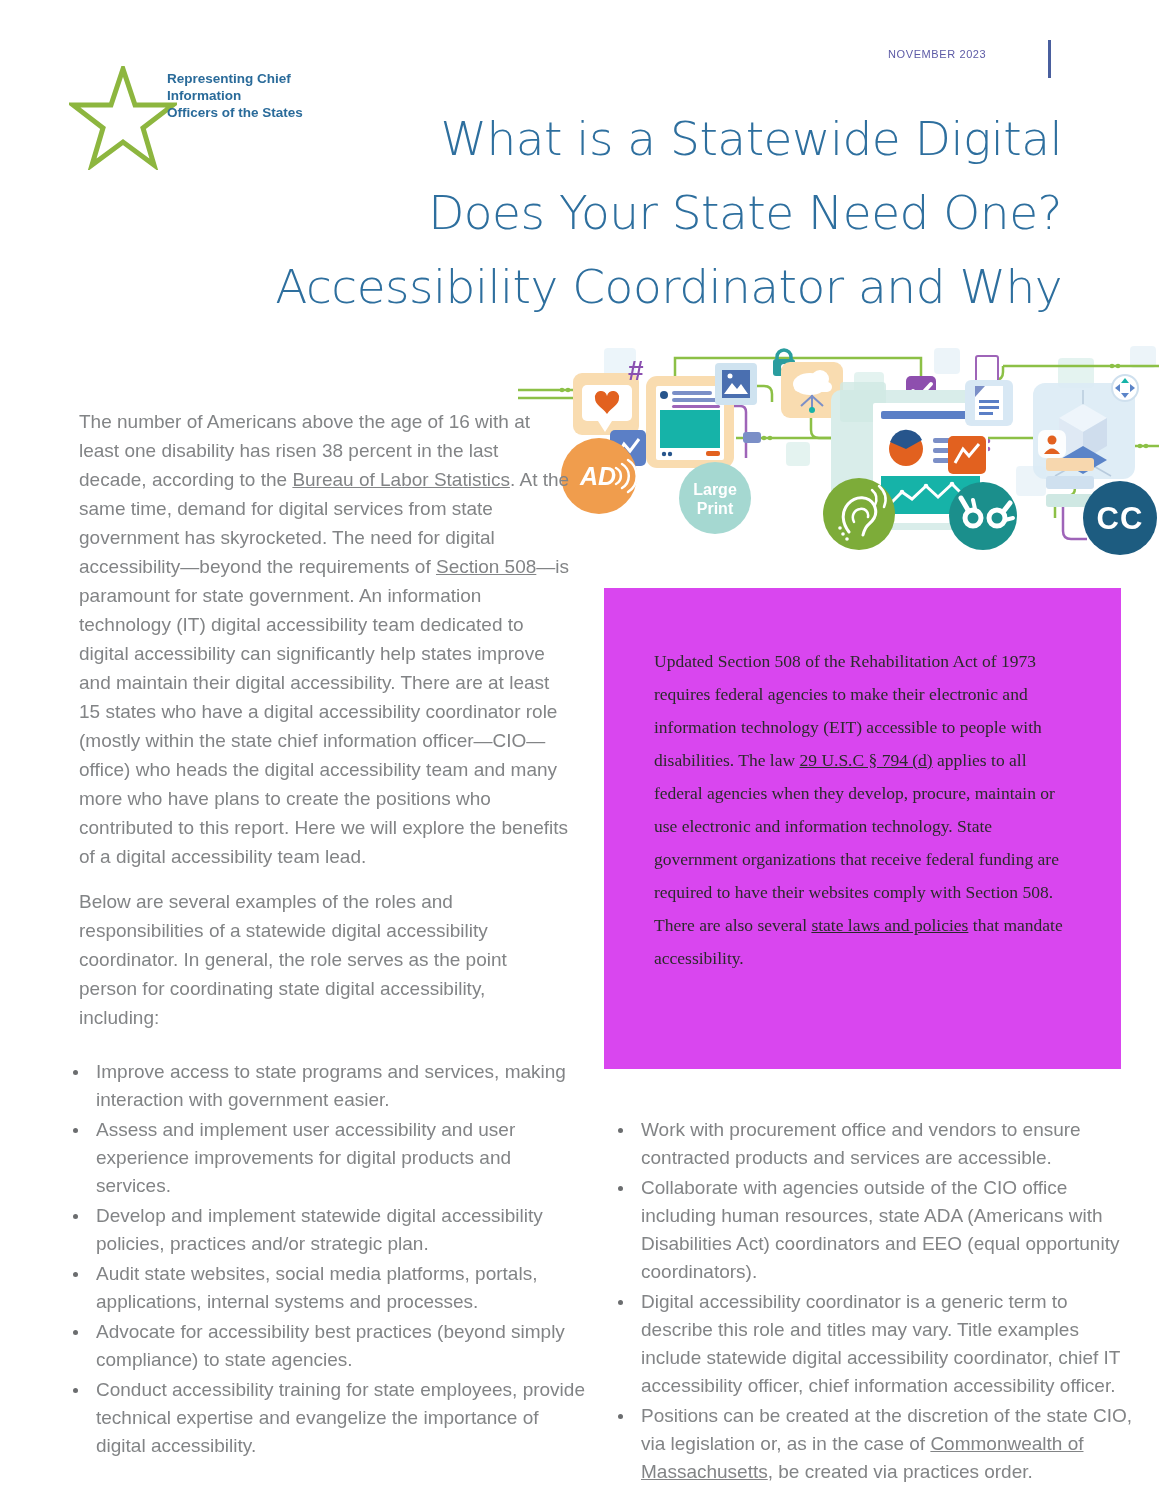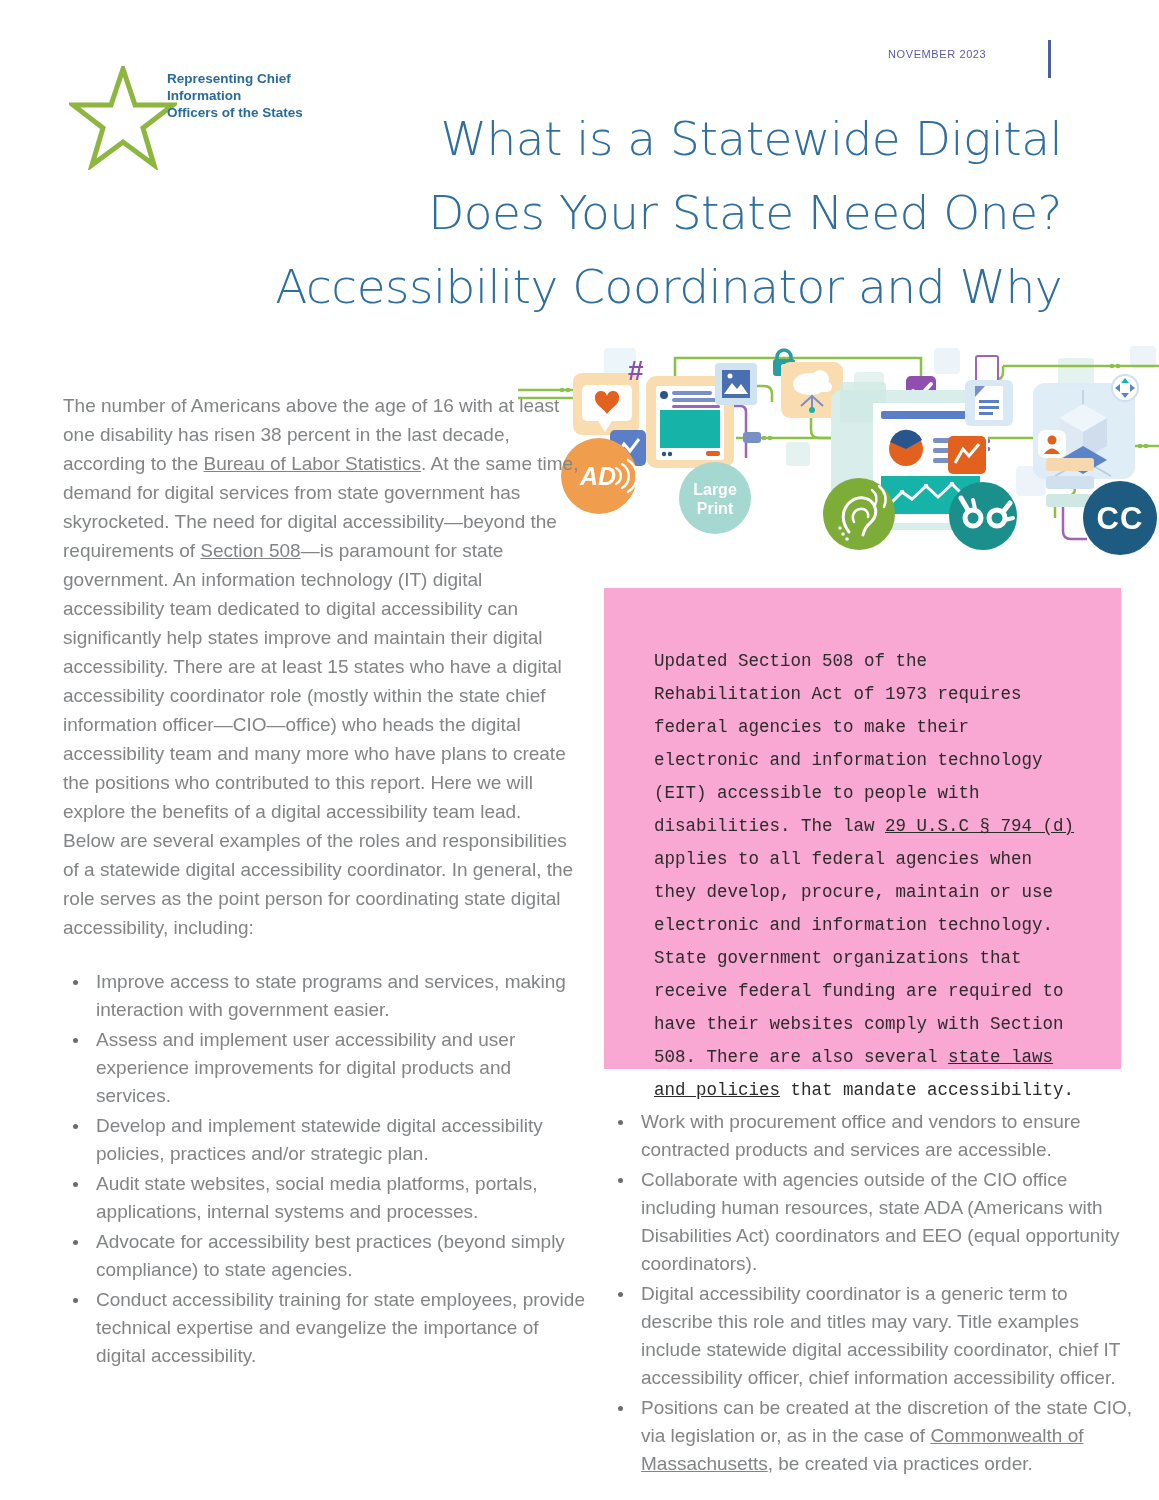--- a/index.html
+++ b/index.html
@@ -21,34 +21,34 @@
   
   .doc-title{
     position:absolute;top:102px;right:97px;width:980px;text-align:right;
     font-family:"DejaVu Sans","Liberation Sans",sans-serif;font-weight:200;
     font-size:47px;line-height:74px;color:#2e6f9e;letter-spacing:-.5px;
   }
   
   .illo{position:absolute;left:518px;top:346px;}
   
   .col-left{position:absolute;left:63px;top:391px;width:523px;color:#828486;font-size:19px;line-height:29px;}
-  .col-left p{margin:0;}
+  .col-left p{margin:16px;}
   .seg-link{text-decoration:underline;}
   .sec-heading{margin-top:27px;font-size:21px;line-height:30px;font-weight:700;color:#76a73a;}
   .sec-intro{margin-top:21px;}
   ul.bullets{margin:26px 0 0 0;padding-left:27px;font-size:19px;line-height:28px;}
   ul.bullets li{margin:0 0 2px 0;padding-left:6px;}
   ul.bullets li::marker{color:#6b6d6f;font-size:.85em;}
   .callout{
     position:absolute;left:604px;top:588px;width:517px;height:481px;box-sizing:border-box;
-    background:#f9a8d4;padding:57px 44px 0 50px;
-    color:#2b2b2b;font-size:17.5px;line-height:33px;font-family:Liberation Mono, monospace;
+    background:#d946ef;padding:57px 44px 0 50px;
+    color:#2b2b2b;font-size:17.5px;line-height:33px;font-family:Liberation Serif, serif;
   }
   .col-right-bullets{position:absolute;left:604px;top:1100px;width:533px;color:#828486;}
-  .col-right-bullets ul.bullets{margin-top:8px;padding-left:31px;}
+  .col-right-bullets ul.bullets{margin-top:16px;padding-left:31px;}
 </style>
 </head>
 <body>
 
 <div class="logo">
   <svg class="logo-star" width="108" height="104" viewBox="0 0 108 104">
     <polygon points="54,3 66,39 104,39 74,62 85,99 54,76 23,99 34,62 4,39 42,39" fill="none" stroke="#8db63f" stroke-width="5" stroke-linejoin="miter"></polygon>
   </svg>
   <div class="logo-tagline">
     <div>Representing Chief Information</div>

